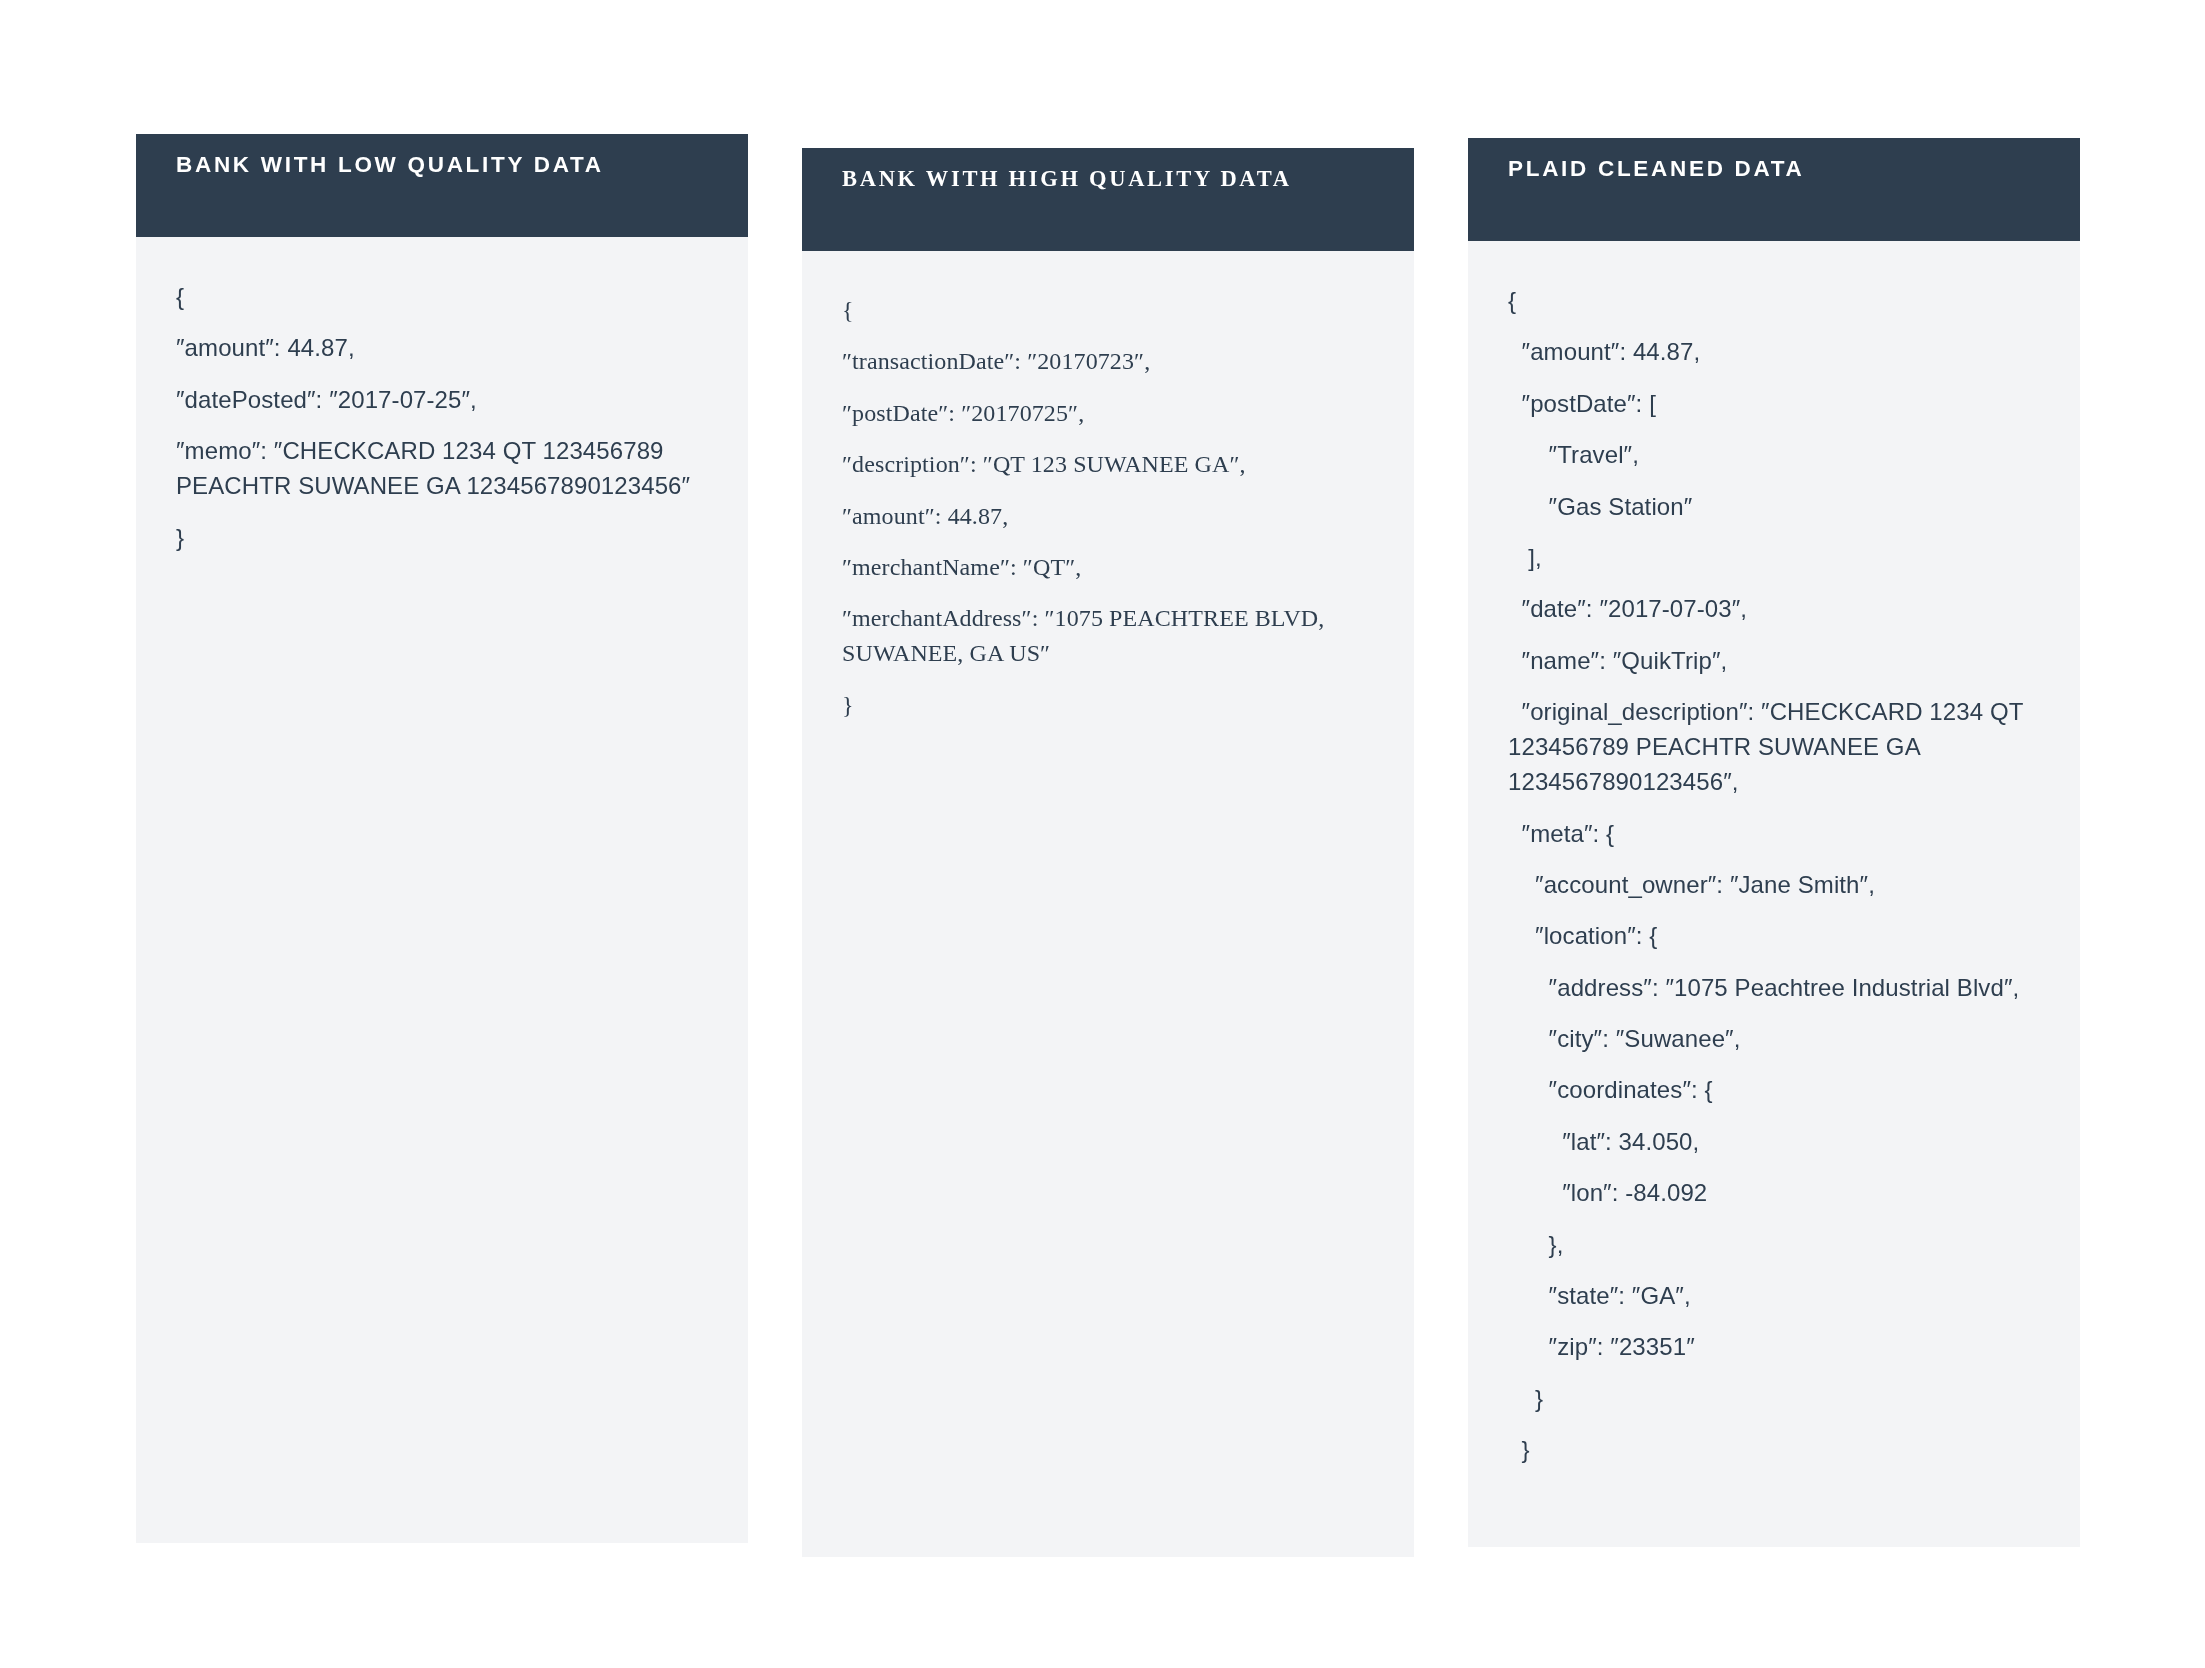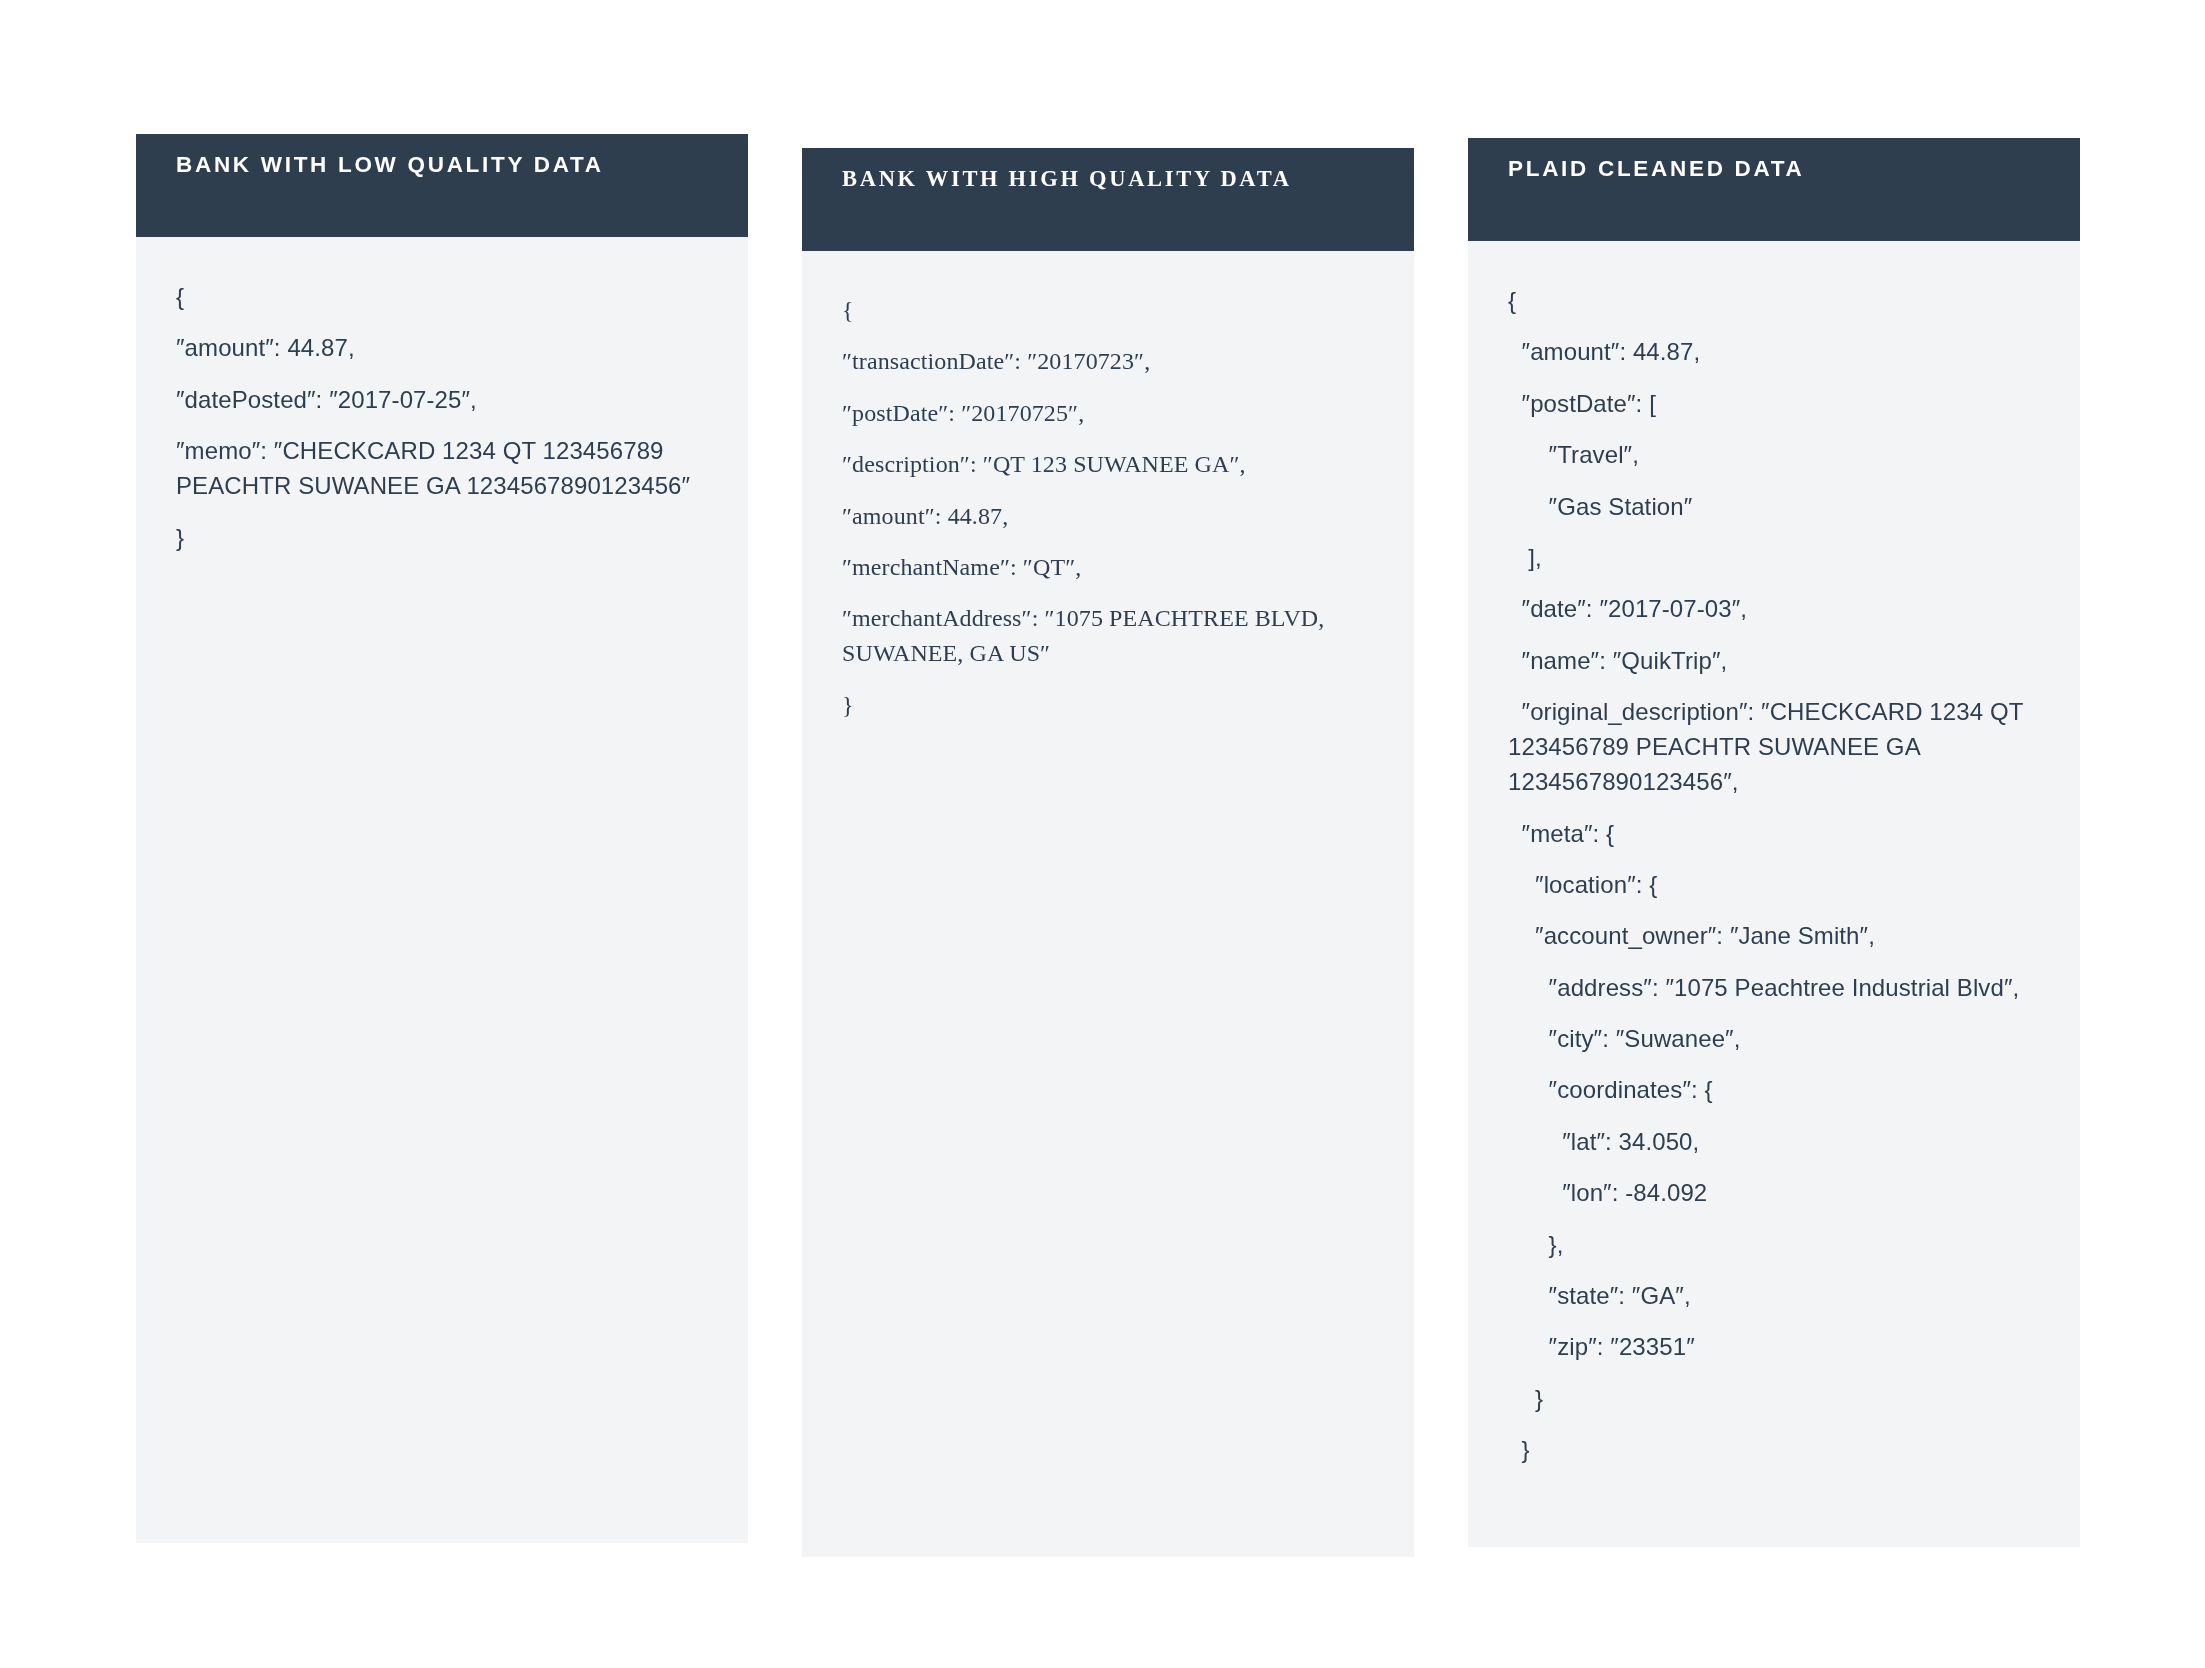--- a/index.html
+++ b/index.html
@@ -113,22 +113,22 @@
       <p class="code-line">{</p>
       <p class="code-line">  ″amount″: 44.87,</p>
       <p class="code-line">  ″postDate″: [</p>
       <p class="code-line">      ″Travel″,</p>
       <p class="code-line">      ″Gas Station″</p>
       <p class="code-line">   ],</p>
       <p class="code-line">  ″date″: ″2017-07-03″,</p>
       <p class="code-line">  ″name″: ″QuikTrip″,</p>
       <p class="code-line">  ″original_description″: ″CHECKCARD 1234 QT 123456789 PEACHTR SUWANEE GA 1234567890123456″,</p>
       <p class="code-line">  ″meta″: {</p>
+      <p class="code-line">    ″account_owner″: ″Jane Smith″,</p>
       <p class="code-line">    ″location″: {</p>
-      <p class="code-line">    ″account_owner″: ″Jane Smith″,</p>
       <p class="code-line">      ″address″: ″1075 Peachtree Industrial Blvd″,</p>
       <p class="code-line">      ″city″: ″Suwanee″,</p>
       <p class="code-line">      ″coordinates″: {</p>
       <p class="code-line">        ″lat″: 34.050,</p>
       <p class="code-line">        ″lon″: -84.092</p>
       <p class="code-line">      },</p>
       <p class="code-line">      ″state″: ″GA″,</p>
       <p class="code-line">      ″zip″: ″23351″</p>
       <p class="code-line">    }</p>
       <p class="code-line">  }</p>

